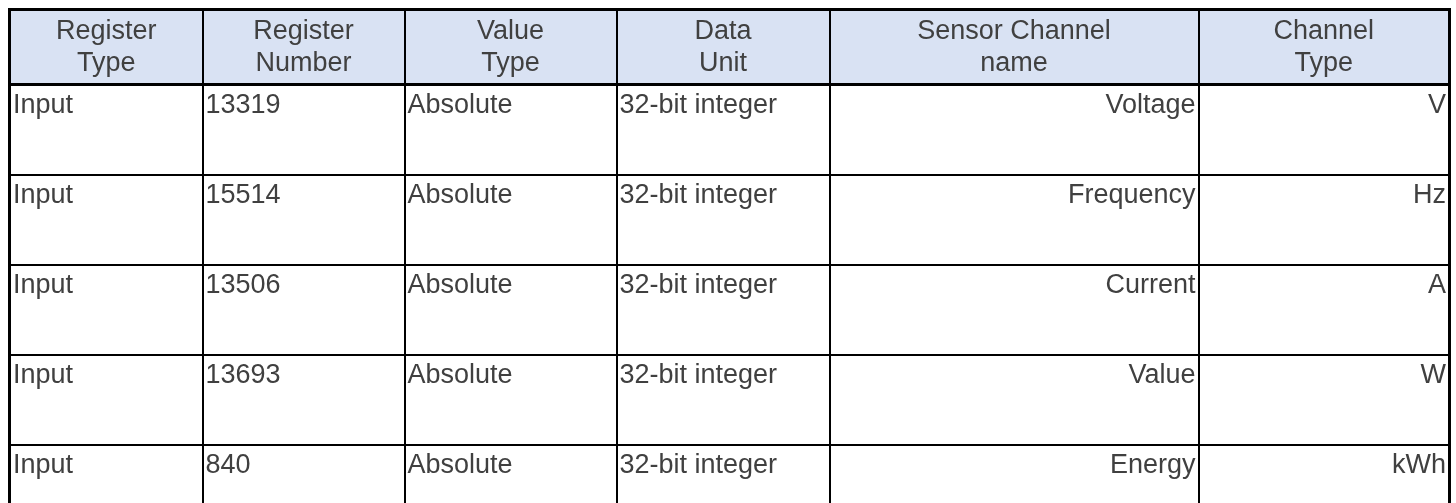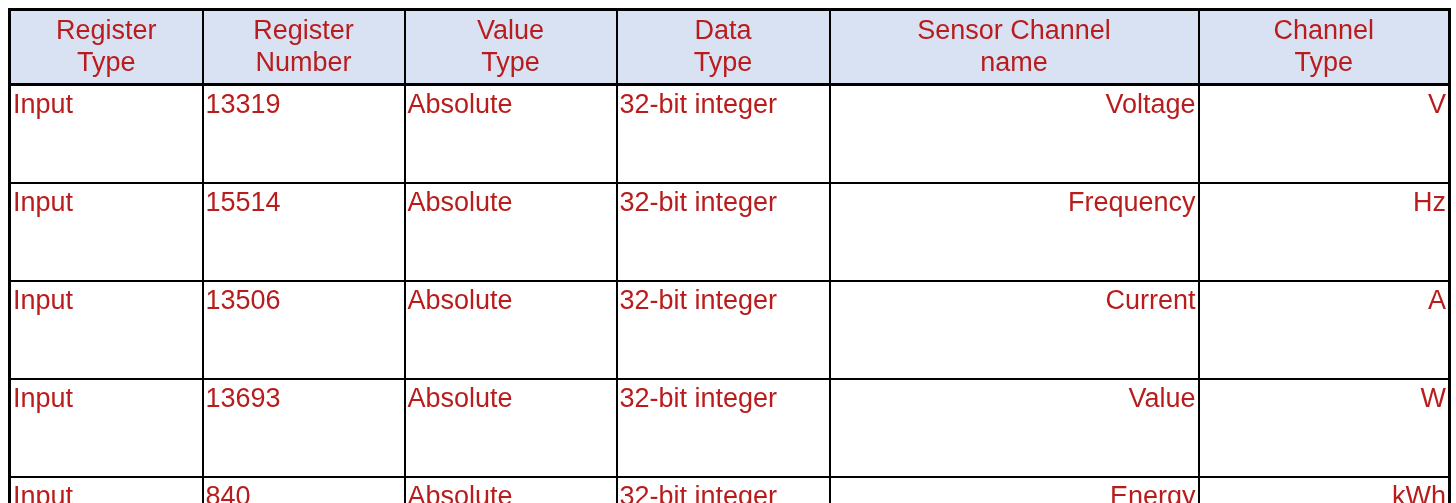--- a/index.html
+++ b/index.html
@@ -17,40 +17,40 @@
   }
   table.register-table {
     border-collapse: collapse;
     table-layout: fixed;
     width: 1440px;
     border: 3px solid #000000;
   }
   .register-table th,
   .register-table td {
     border: 2px solid #000000;
-    color: #b91c1c;
+    color: #404040;
     font-size: 27px;
     font-weight: 400;
     overflow: hidden;
   }
   .register-table th {
     background: #d9e2f3;
     height: 72px;
     text-align: center;
     vertical-align: middle;
     white-space: pre-line;
     line-height: 1.18;
     border-bottom-width: 3px;
     padding: 0;
   }
   .register-table td {
     background: #ffffff;
     height: 78px;
     vertical-align: top;
-    padding: 2px 2px 16px 2px;
+    padding: 2px 2px 8px 2px;
     line-height: 1.25;
   }
   .register-table td.align-left  { text-align: left; }
   .register-table td.align-center{ text-align: right; }
 </style>
 </head>
 <body>
 
 <div class="sheet">
   <table class="register-table">
@@ -64,21 +64,21 @@
     </colgroup>
     <thead>
       <tr>
         <th>Register
 Type</th>
         <th>Register
 Number</th>
         <th>Value
 Type</th>
         <th>Data
-Type</th>
+Unit</th>
         <th>Sensor Channel
 name</th>
         <th>Channel
 Type</th>
       </tr>
     </thead>
     <tbody>
       <tr>
         <td class="align-left">Input</td>
         <td class="align-left">13319</td>

